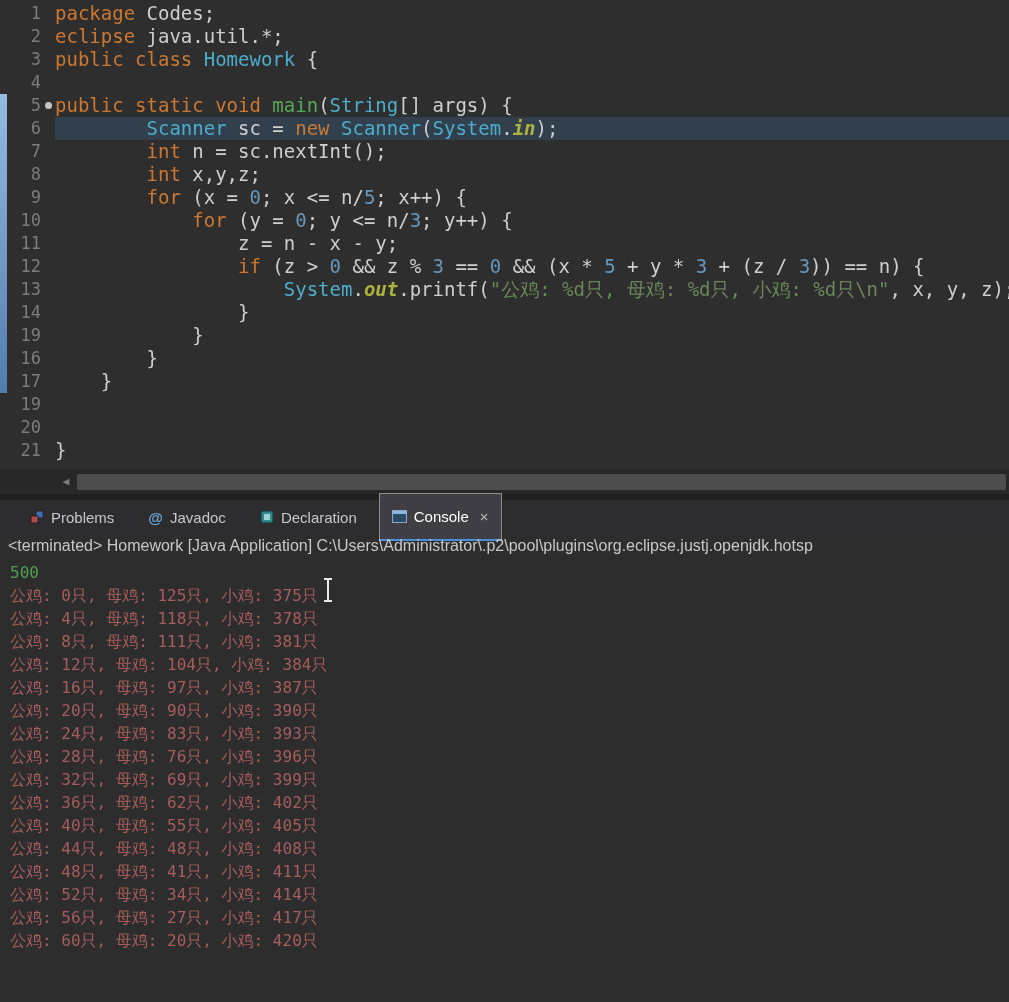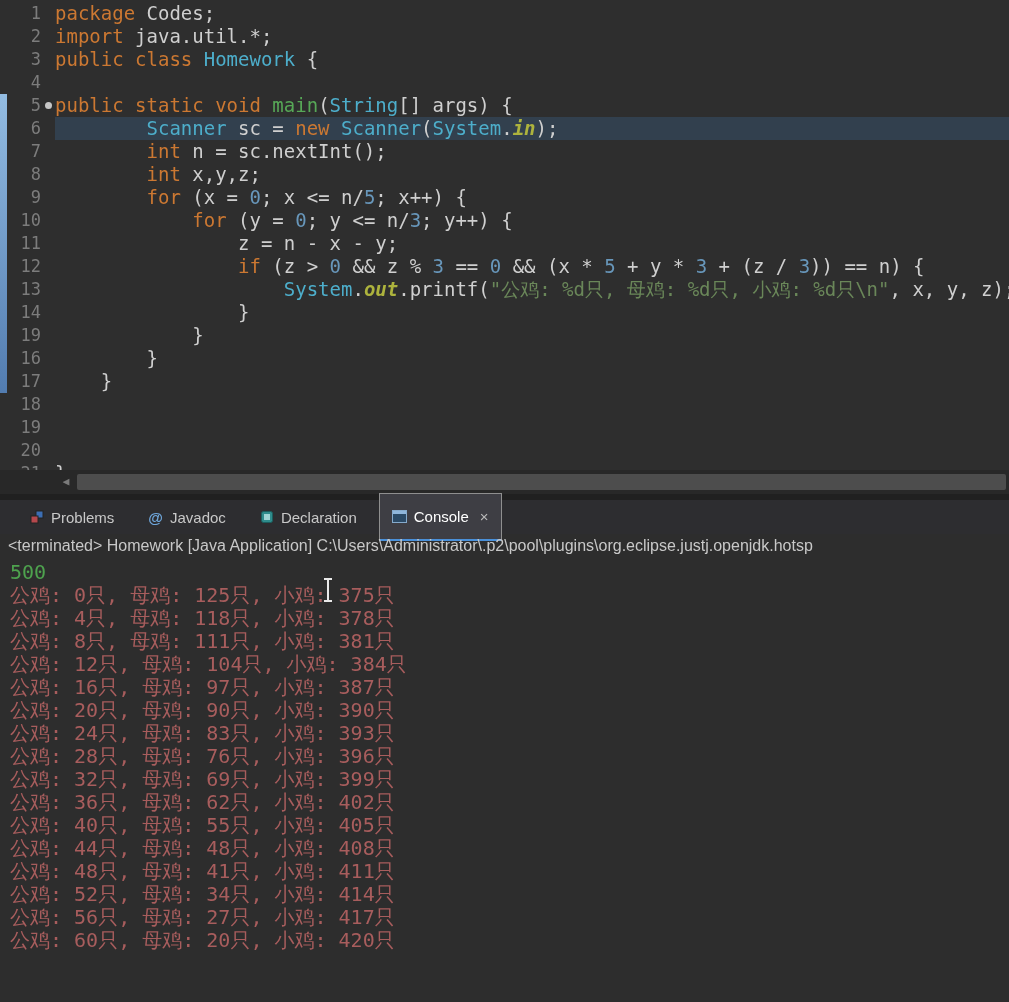--- a/index.html
+++ b/index.html
@@ -87,42 +87,42 @@
   .ticon.at { color: #6FA7DC; font-weight: bold; font-size: 15px; }
   .tclose { margin-left: 4px; color: #BBBBBB; font-size: 15px; }
 
   
   .status {
     height: 24px; line-height: 24px; padding-left: 8px;
     background: var(--console-bg); color: var(--status-fg);
     font-family: "Liberation Sans", sans-serif; font-size: 16px;
     white-space: nowrap; overflow: hidden;
   }
-  .console { padding: 3px 0 0 10px; font-size: 20px; line-height: 23px; }
+  .console { padding: 3px 0 0 10px; font-size: 16px; line-height: 23px; }
   .cline { white-space: pre; height: 23px; overflow: hidden; }
   .cin  { color: var(--console-in); }
   .cout { color: var(--console-out); }
 
   .ibeam { position: absolute; left: 321px; top: 577px; z-index: 5; }
 </style>
 </head>
 <body>
 
 <div class="app">
 
   <div class="editor">
     <div class="range-indicator"></div>
     <div class="lines">
         <div class="eline">
           <div class="gut">1</div>
           <div class="codetext"><span class="t-kw">package</span><span class="t-def"> Codes;</span></div>
         </div>
         <div class="eline">
           <div class="gut">2</div>
-          <div class="codetext"><span class="t-kw">import</span><span class="t-def"> java.util.*;</span></div>
+          <div class="codetext"><span class="t-kw">eclipse</span><span class="t-def"> java.util.*;</span></div>
         </div>
         <div class="eline">
           <div class="gut">3</div>
           <div class="codetext"><span class="t-kw">public class</span><span class="t-def"> </span><span class="t-cls">Homework</span><span class="t-def"> {</span></div>
         </div>
         <div class="eline">
           <div class="gut">4</div>
           <div class="codetext"></div>
         </div>
         <div class="eline">
@@ -169,24 +169,20 @@
           <div class="gut">19</div>
           <div class="codetext"><span class="t-def">            }</span></div>
         </div>
         <div class="eline">
           <div class="gut">16</div>
           <div class="codetext"><span class="t-def">        }</span></div>
         </div>
         <div class="eline">
           <div class="gut">17</div>
           <div class="codetext"><span class="t-def">    }</span></div>
-        </div>
-        <div class="eline">
-          <div class="gut">18</div>
-          <div class="codetext"></div>
         </div>
         <div class="eline">
           <div class="gut">19</div>
           <div class="codetext"></div>
         </div>
         <div class="eline">
           <div class="gut">20</div>
           <div class="codetext"></div>
         </div>
         <div class="eline">

